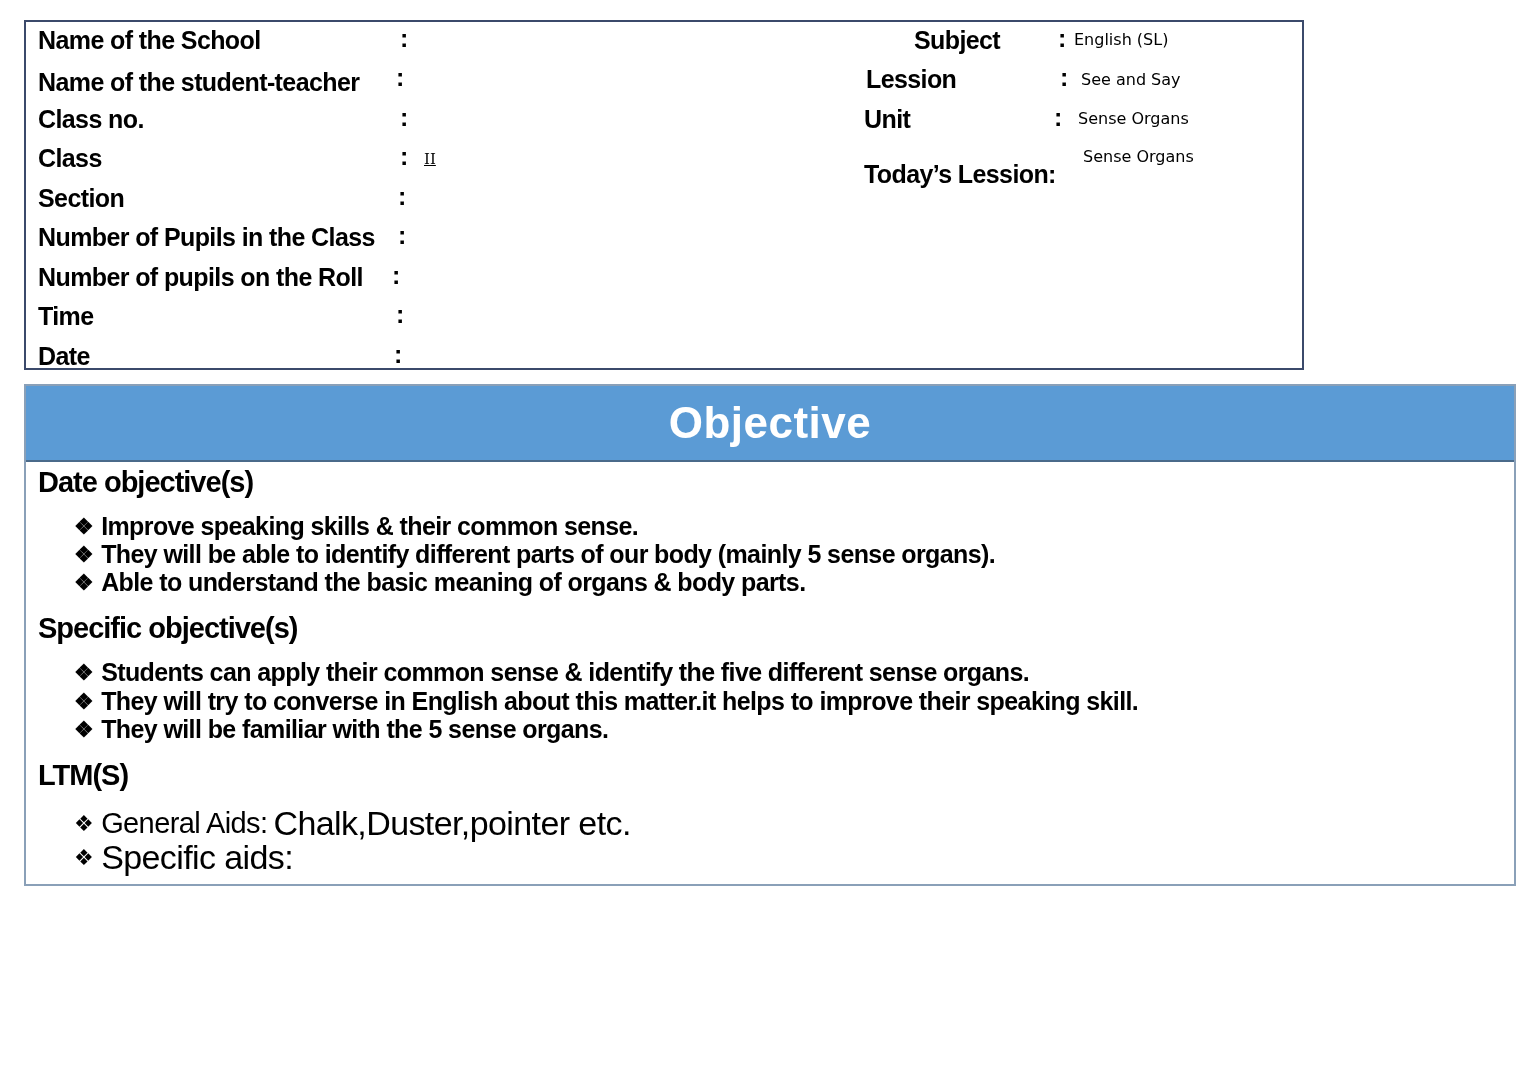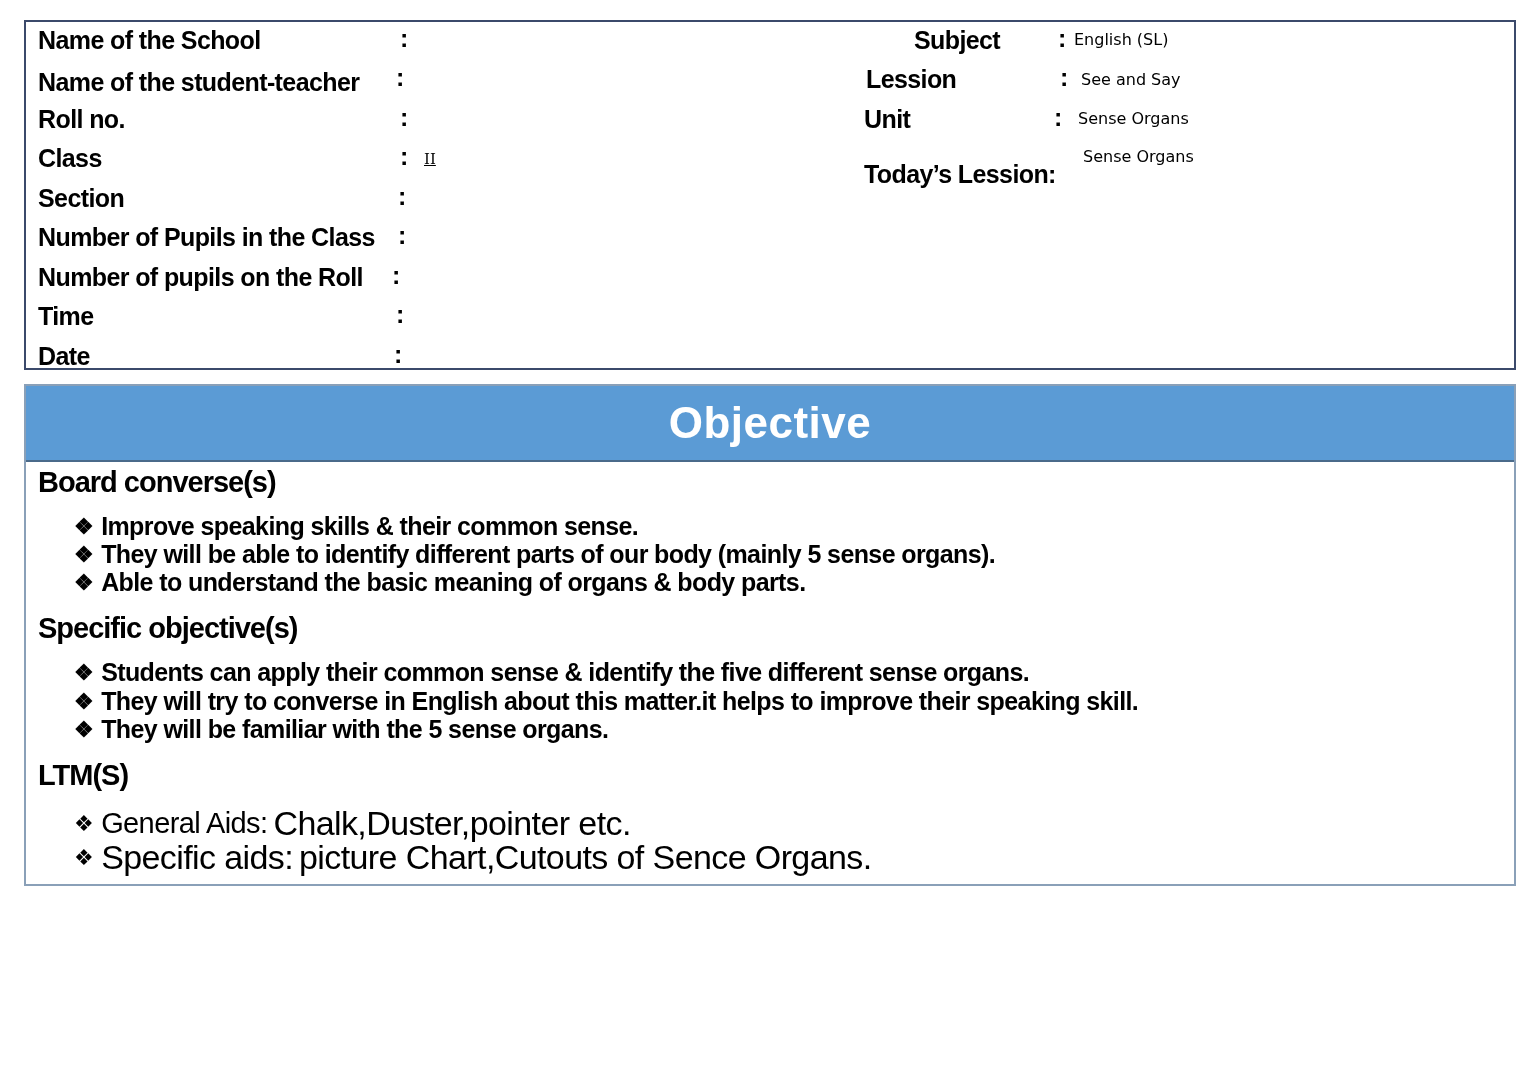--- a/index.html
+++ b/index.html
@@ -1,17 +1,17 @@
 <!DOCTYPE html>
 <html><head>
   <meta charset="utf-8">
   <style>
     html, body { margin: 0; padding: 0; background: #ffffff; }
     body { width: 1536px; height: 1087px; position: relative; font-family: "Liberation Sans", sans-serif; color: #000; overflow: hidden; }
-    .info-box { position: absolute; left: 24px; top: 20px; width: 1492px; height: 350px; border: 2px solid #3b4a6b; box-sizing: border-box; }
+    .info-box { position: absolute; left: 24px; top: 20px; width: 1280px; height: 350px; border: 2px solid #3b4a6b; box-sizing: border-box; }
     .row { position: absolute; display: flex; align-items: center; height: 36px; }
     .lbl { font-weight: bold; font-size: 25px; letter-spacing: -0.6px; white-space: nowrap; }
     .colon { font-weight: bold; font-size: 25px; position: absolute; }
     .val { position: absolute; font-family: "DejaVu Sans", sans-serif; font-size: 16px; white-space: nowrap; }
     .val.serif { font-family: "DejaVu Serif", serif; font-size: 15px; text-decoration: underline; }
     .obj-box { position: absolute; left: 24px; top: 384px; width: 1492px; height: 502px; border: 2px solid #8aa0b8; box-sizing: border-box; }
     .obj-header { height: 74px; background: #5b9bd5; border-bottom: 2px solid #4a6a8a; display: flex; align-items: center; justify-content: center; text-align: center; }
     .obj-title { color: #fff; font-size: 44px; font-weight: bold; letter-spacing: 0.5px; }
     .sec-head { position: absolute; left: 12px; font-weight: bold; font-size: 29px; letter-spacing: -1px; }
     .bullet { position: absolute; left: 48px; font-weight: bold; font-size: 25px; letter-spacing: -0.6px; white-space: nowrap; display: flex; align-items: center; }
@@ -29,21 +29,21 @@
     <span class="lbl">Name of the School</span>
   </div>
   <span class="colon" style="left:374px; top:2px;">:</span>
 
   <div class="row" style="left:12px; top:39px;align-items:flex-end;">
     <span class="lbl">Name of the student-teacher</span>
   </div>
   <span class="colon" style="left:370px; top:41px;">:</span>
 
   <div class="row" style="left:12px; top:79px;">
-    <span class="lbl">Roll no.</span>
+    <span class="lbl">Class no.</span>
   </div>
   <span class="colon" style="left:374px; top:81px;">:</span>
 
   <div class="row" style="left:12px; top:118px;">
     <span class="lbl">Class</span>
   </div>
   <span class="colon" style="left:374px; top:120px;">:</span>
   <span class="val serif" style="left:398px; top:128px;">II</span>
 
   <div class="row" style="left:12px; top:158px;">
@@ -93,21 +93,21 @@
     <span class="lbl">Today’s Lession:</span>
   </div>
   <span class="val" style="left:1057px; top:125px;">Sense Organs</span>
 </div>
 
 <div class="obj-box">
   <div class="obj-header">
     <span class="obj-title">Objective</span>
   </div>
 
-  <div class="sec-head" style="top:80px;">Board converse(s)</div>
+  <div class="sec-head" style="top:80px;">Date objective(s)</div>
   <div class="bullet" style="top:126px;">
     <span class="dia">❖</span>
     <span>Improve speaking skills &amp; their common sense.</span>
   </div>
   <div class="bullet" style="top:154px;">
     <span class="dia">❖</span>
     <span>They will be able to identify different parts of our body (mainly 5 sense organs).</span>
   </div>
   <div class="bullet" style="top:182px;">
     <span class="dia">❖</span>
@@ -130,15 +130,14 @@
 
   <div class="sec-head" style="top:373px;">LTM(S)</div>
   <div class="bullet ltm" style="top:418px;">
     <span class="dia">❖</span>
     <span class="ltm-label">General Aids:</span>
     <span class="ltm-val" style="margin-left:6px;">Chalk,Duster,pointer etc.</span>
   </div>
   <div class="bullet ltm" style="top:452px;">
     <span class="dia">❖</span>
     <span class="ltm-val">Specific aids:</span>
-    <span class="ltm-val" style="margin-left:6px;">picture Chart,Cutouts of Sence Organs.</span>
   </div>
 </div>
 
 </body></html>

